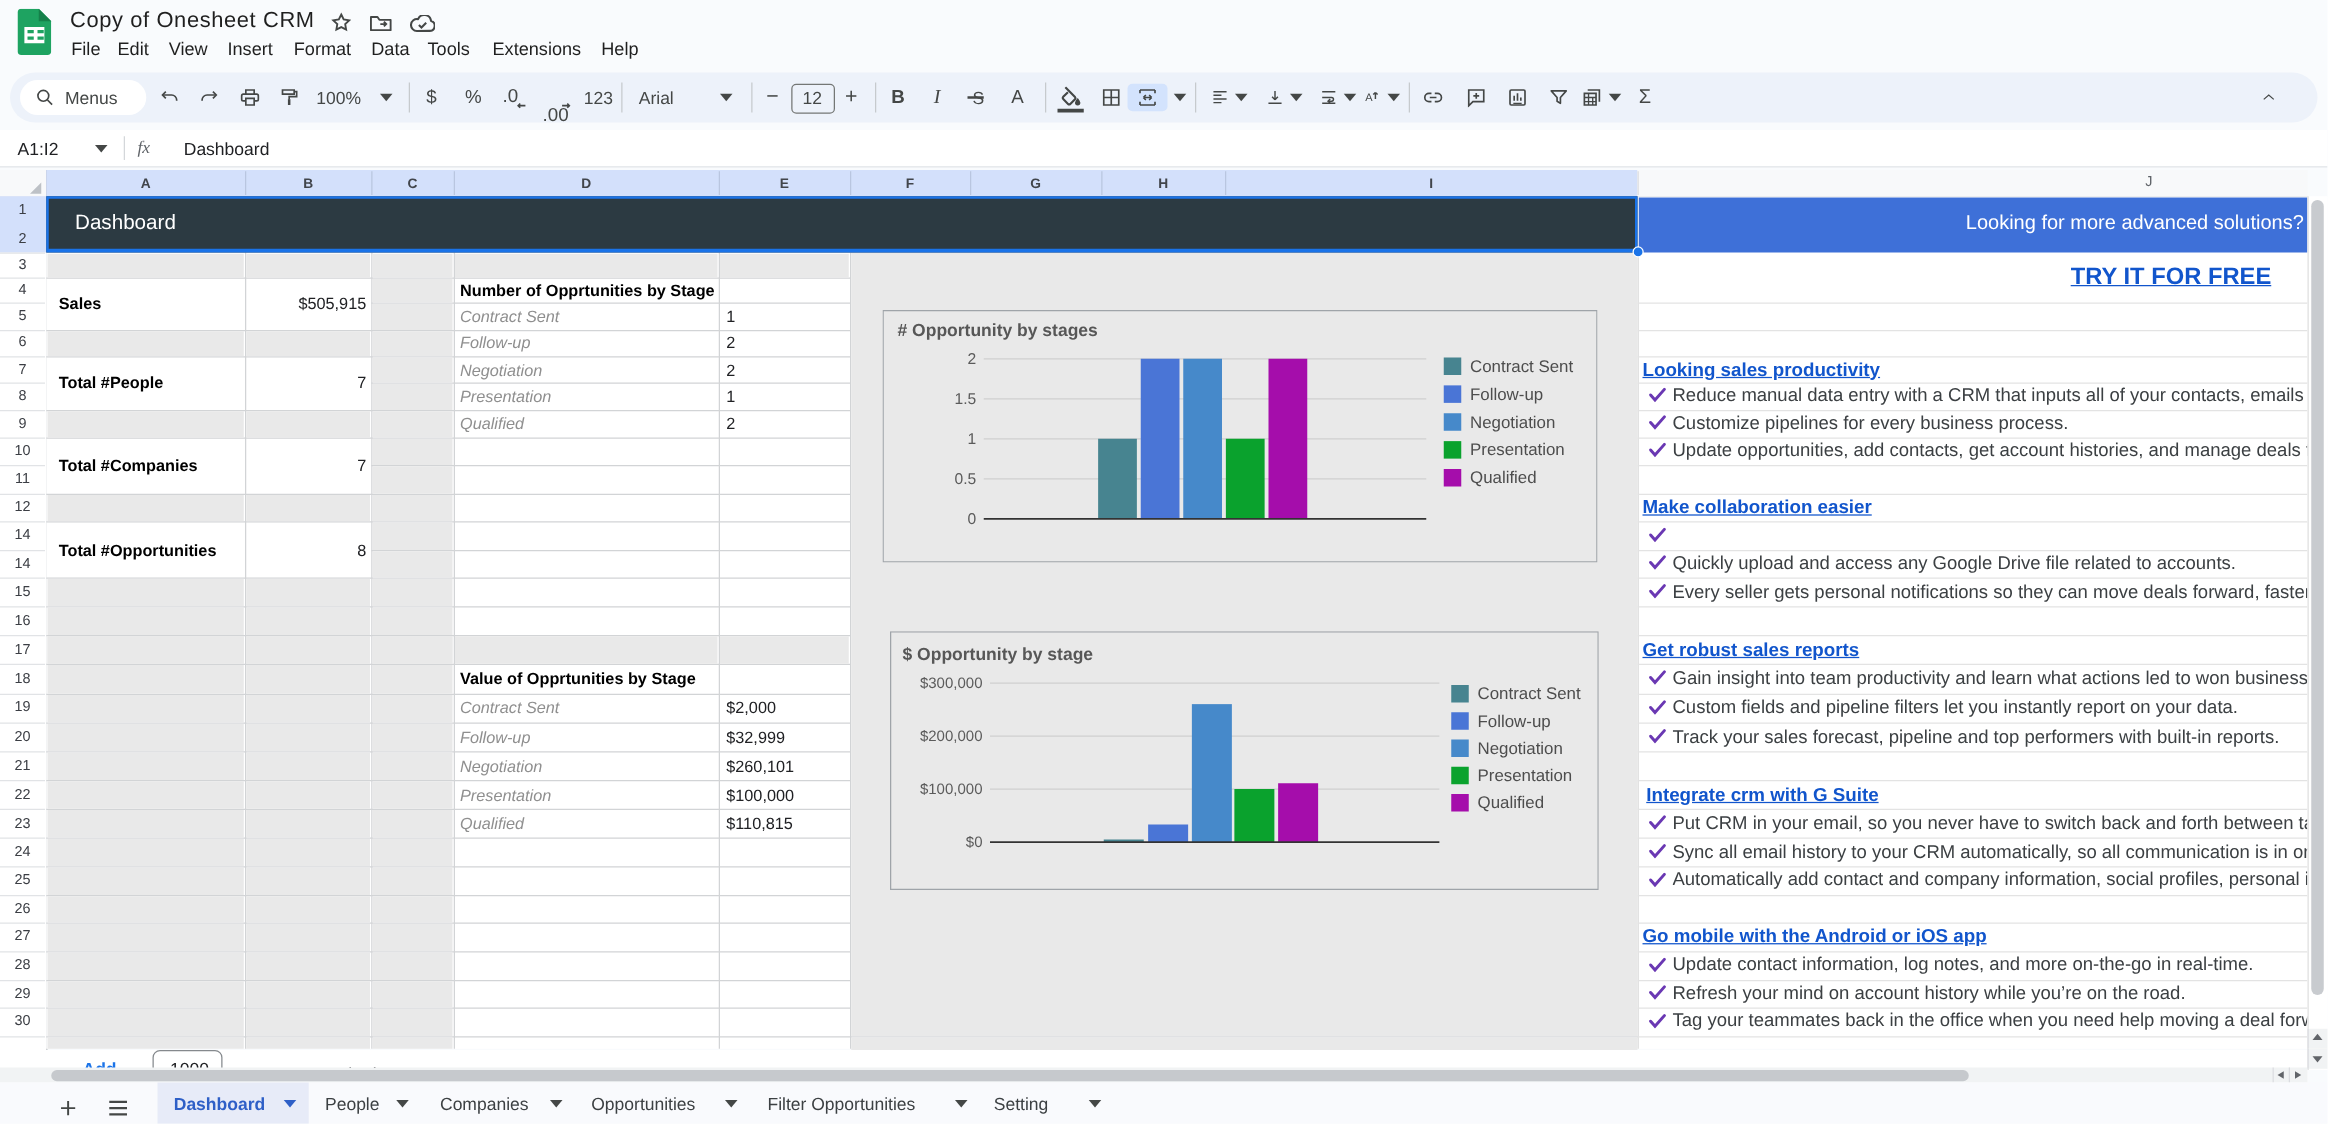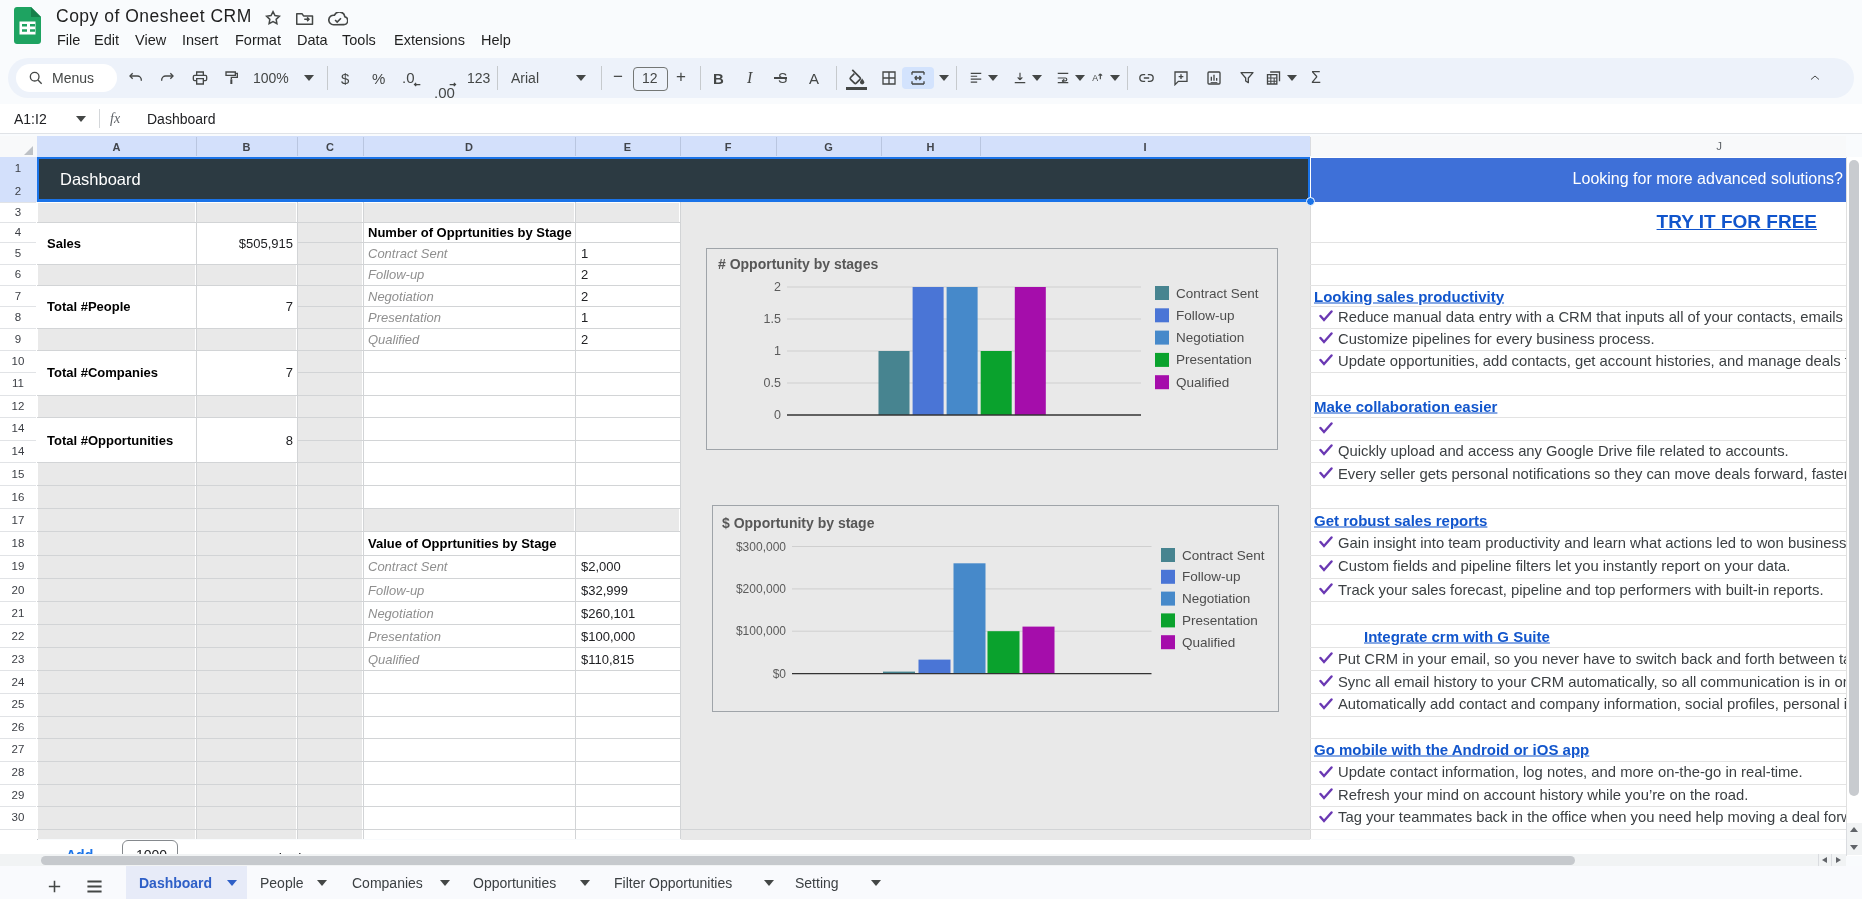--- a/index.html
+++ b/index.html
@@ -443,21 +443,21 @@
     </svg>
 <div style="position:absolute;left:1338px;top:542.75px;transform:translateY(-50%);font-size:14.8px;color:#3c4043;white-space:nowrap;width:508px;overflow:hidden;">Gain insight into team productivity and learn what actions led to won business.</div>
 <svg style="position:absolute;left:1319px;top:559.75px" width="14" height="12" viewBox="0 0 14 12">
       <path d="M1.5 6 L5 10 L12.5 1.5" fill="none" stroke="#6a38b3" stroke-width="2.4" stroke-linecap="round"></path>
     </svg>
 <div style="position:absolute;left:1338px;top:566.25px;transform:translateY(-50%);font-size:14.8px;color:#3c4043;white-space:nowrap;width:508px;overflow:hidden;">Custom fields and pipeline filters let you instantly report on your data.</div>
 <svg style="position:absolute;left:1319px;top:583.0px" width="14" height="12" viewBox="0 0 14 12">
       <path d="M1.5 6 L5 10 L12.5 1.5" fill="none" stroke="#6a38b3" stroke-width="2.4" stroke-linecap="round"></path>
     </svg>
 <div style="position:absolute;left:1338px;top:589.5px;transform:translateY(-50%);font-size:14.8px;color:#3c4043;white-space:nowrap;width:508px;overflow:hidden;">Track your sales forecast, pipeline and top performers with built-in reports.</div>
-<div style="position:absolute;left:1364px;top:635.5px;transform:translateY(-50%);font-size:15px;color:#1155cc;white-space:nowrap;font-weight:bold;text-decoration:underline;">Integrate crm with G Suite</div>
+<div style="position:absolute;left:1317px;top:635.5px;transform:translateY(-50%);font-size:15px;color:#1155cc;white-space:nowrap;font-weight:bold;text-decoration:underline;">Integrate crm with G Suite</div>
 <svg style="position:absolute;left:1319px;top:652.0px" width="14" height="12" viewBox="0 0 14 12">
       <path d="M1.5 6 L5 10 L12.5 1.5" fill="none" stroke="#6a38b3" stroke-width="2.4" stroke-linecap="round"></path>
     </svg>
 <div style="position:absolute;left:1338px;top:658.5px;transform:translateY(-50%);font-size:14.8px;color:#3c4043;white-space:nowrap;width:508px;overflow:hidden;">Put CRM in your email, so you never have to switch back and forth between tabs.</div>
 <svg style="position:absolute;left:1319px;top:675.0px" width="14" height="12" viewBox="0 0 14 12">
       <path d="M1.5 6 L5 10 L12.5 1.5" fill="none" stroke="#6a38b3" stroke-width="2.4" stroke-linecap="round"></path>
     </svg>
 <div style="position:absolute;left:1338px;top:681.5px;transform:translateY(-50%);font-size:14.8px;color:#3c4043;white-space:nowrap;width:508px;overflow:hidden;">Sync all email history to your CRM automatically, so all communication is in one place.</div>
 <svg style="position:absolute;left:1319px;top:697.75px" width="14" height="12" viewBox="0 0 14 12">
       <path d="M1.5 6 L5 10 L12.5 1.5" fill="none" stroke="#6a38b3" stroke-width="2.4" stroke-linecap="round"></path>

